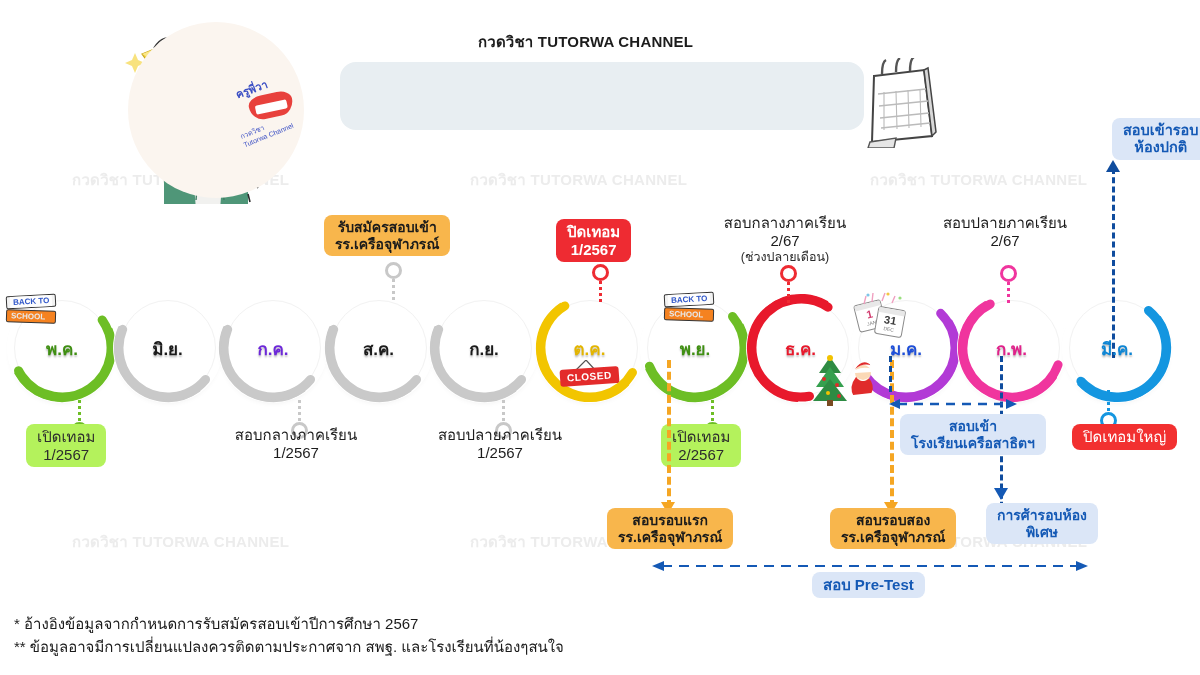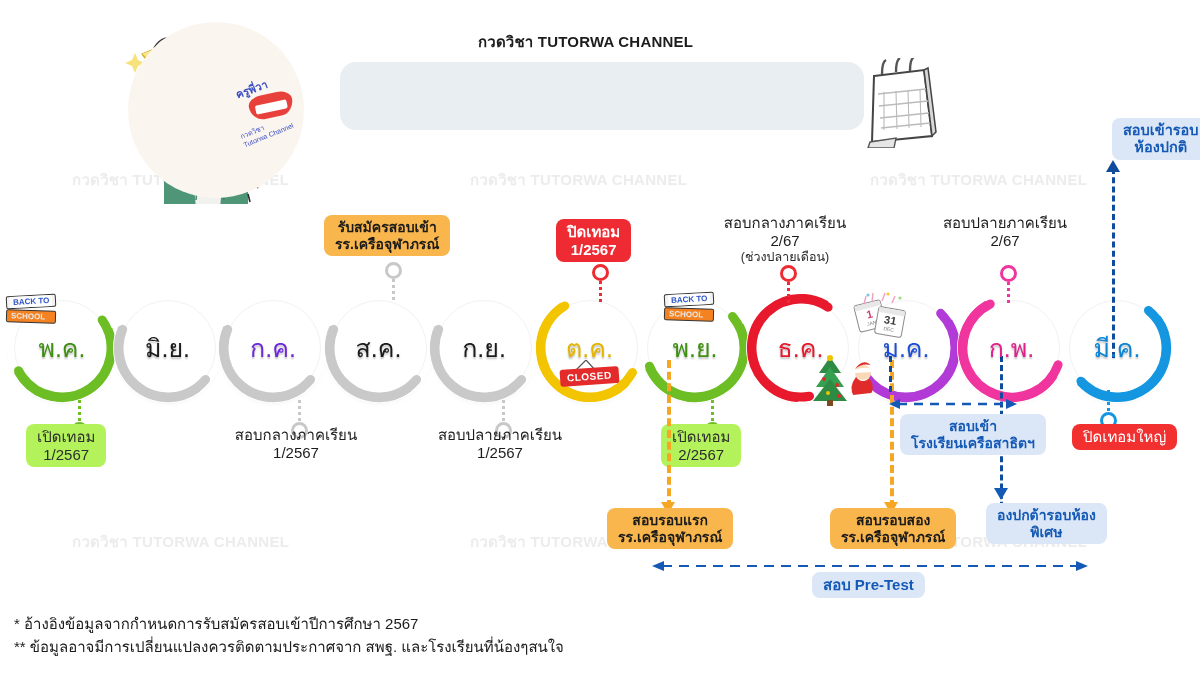--- a/index.html
+++ b/index.html
@@ -66,21 +66,21 @@
   .month{position:absolute;width:96px;height:96px;top:300px;}
   .month .ringbase{
     position:absolute;inset:0;border-radius:50%;
     background:#fff;
     box-shadow:0 0 0 7px #ffffff, 0 3px 9px rgba(0,0,0,.20);
     border:1px solid #f2f2f2;
   }
   .arc{position:absolute;left:-7px;top:-7px;width:110px;height:110px;}
   .mlabel{
     position:absolute;inset:0;display:flex;align-items:center;justify-content:center;
-    font-size:25px;font-weight:normal;z-index:4;letter-spacing:0px;
+    font-size:17px;font-weight:bold;z-index:4;letter-spacing:0px;
     text-shadow:0 2px 2px rgba(0,0,0,.25);
   }
 
   
   .conn{position:absolute;display:flex;flex-direction:column;align-items:center;}
   .conn .dots{
     width:3px;height:22px;
     background-image:linear-gradient(to bottom,currentColor 50%,transparent 50%);
     background-size:3px 6px;
   }
@@ -466,21 +466,21 @@
   </svg>
   <div class="tag" style="left:900px;top:414px;background:#dbe6f7;color:#1459b5;font-size:14px;">
     <div>สอบเข้า</div>
     <div>โรงเรียนเครือสาธิตฯ</div>
   </div>
 
   <svg width="16" height="16" style="position:absolute;left:993px;top:484px;">
     <path d="M8 16 L1 4 L15 4 Z" fill="#1459b5"></path>
   </svg>
   <div class="tag" style="left:986px;top:503px;background:#dbe6f7;color:#1459b5;font-size:14px;">
-    <div>องปกต้ารอบห้อง</div>
+    <div>การศ้ารอบห้อง</div>
     <div>พิเศษ</div>
   </div>
 
   <svg width="440" height="16" style="position:absolute;left:650px;top:558px;">
     <path d="M12 8 L428 8" stroke="#1459b5" stroke-width="2.2" stroke-dasharray="10 7"></path>
     <path d="M2 8 L14 3 L14 13 Z" fill="#1459b5"></path>
     <path d="M438 8 L426 3 L426 13 Z" fill="#1459b5"></path>
   </svg>
   <div class="tag" style="left:812px;top:572px;background:#dbe6f7;color:#1459b5;font-size:15px;">
     <div>สอบ Pre-Test</div>

